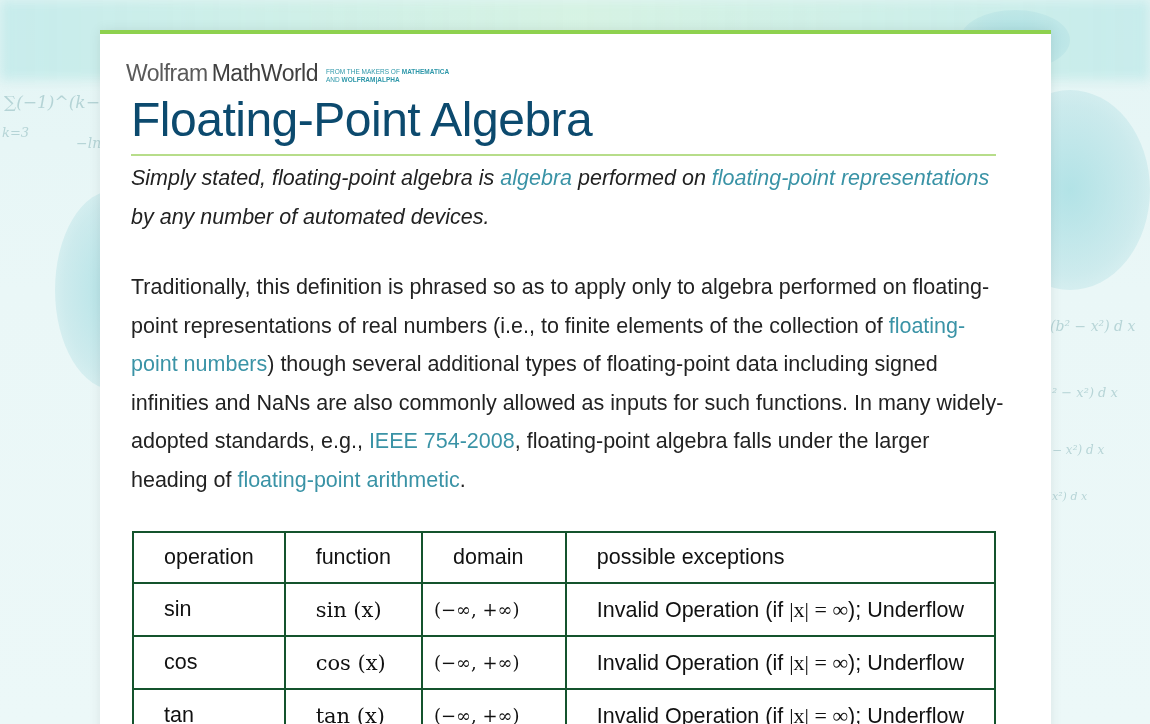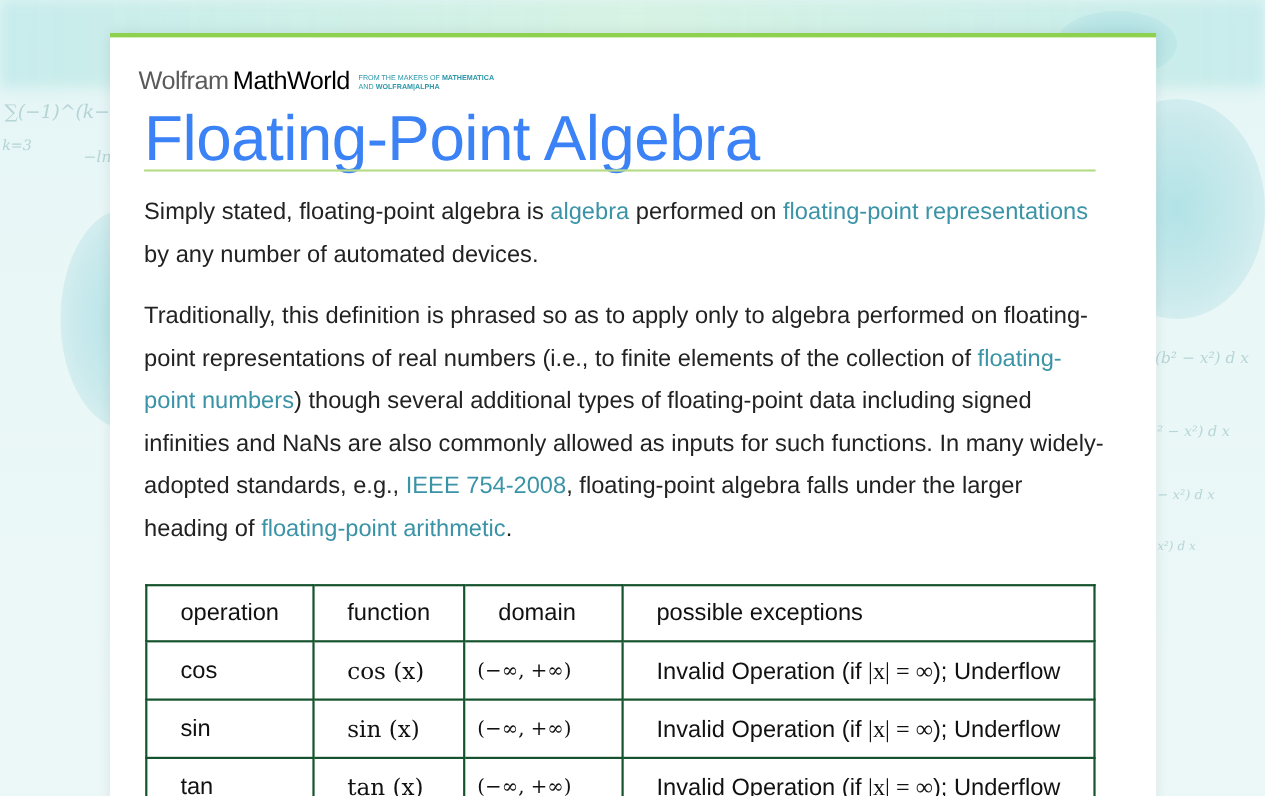--- a/index.html
+++ b/index.html
@@ -27,38 +27,38 @@
     .card {
       position: absolute; left: 100px; top: 30px; width: 951px; height: 720px;
       background: #ffffff;
       border-top: 4px solid #8ed14e;
       box-shadow: 0 0 12px rgba(0,0,0,0.08);
     }
     .logo {
       position: absolute; left: 26px; top: 26px; display: flex; align-items: flex-end; gap: 4px;
     }
     .logo-wolfram { font-size: 23px; color: #5a5a5a; letter-spacing: -0.5px; }
-    .logo-mathworld { font-size: 23px; color: #000000; letter-spacing: -0.5px; text-align: right; }
+    .logo-mathworld { font-size: 23px; color: #404040; letter-spacing: -0.5px; text-align: right; }
     .logo-tag {
       font-size: 6.5px; line-height: 8px; color: #2d97a9; margin-left: 4px; margin-bottom: 3px;
     }
     .logo-tag b { font-weight: bold; }
     .title {
       position: absolute; left: 31px; top: 58px;
-      font-size: 58px; color: #3b82f6; font-weight: normal; letter-spacing: -0.5px;
+      font-size: 48px; color: #0c4a6e; font-weight: normal; letter-spacing: -0.5px;
     }
     .title-rule {
       position: absolute; left: 31px; top: 120px; width: 865px; height: 2px; background: #b7dd8a;
     }
     .para {
       position: absolute; left: 31px; width: 880px;
       font-size: 21.5px; line-height: 38.5px; color: #222;
     }
     .para a { color: #3a93a6; text-decoration: none; }
-    .p1 { top: 139px; }
+    .p1 { top: 125px; font-style: italic; }
     .p2 { top: 234px; }
     
     .exc-table {
       position: absolute; left: 32px; top: 497px; width: 864px;
       border-collapse: collapse; font-size: 21.5px; color: #111;
     }
     .exc-table td {
       border: 2px solid #14532d; padding: 0 30px; height: 53px; vertical-align: middle;
       white-space: nowrap;
     }
@@ -111,28 +111,28 @@
 
   <table class="exc-table">
     <tbody>
         <tr class="head">
       <td class="col1">operation</td>
       <td class="col2">function</td>
       <td class="col3">domain</td>
       <td>possible exceptions</td>
     </tr>
     <tr>
-      <td>cos</td>
-      <td class="mathcell">cos (x)</td>
+      <td>sin</td>
+      <td class="mathcell">sin (x)</td>
       <td class="mathcell domain">(−∞, +∞)</td>
       <td><span>Invalid Operation (if </span><span class="math-inline">|x| = ∞</span><span>); Underflow</span></td>
     </tr>
     <tr>
-      <td>sin</td>
-      <td class="mathcell">sin (x)</td>
+      <td>cos</td>
+      <td class="mathcell">cos (x)</td>
       <td class="mathcell domain">(−∞, +∞)</td>
       <td><span>Invalid Operation (if </span><span class="math-inline">|x| = ∞</span><span>); Underflow</span></td>
     </tr>
     <tr>
       <td>tan</td>
       <td class="mathcell">tan (x)</td>
       <td class="mathcell domain">(−∞, +∞)</td>
       <td><span>Invalid Operation (if </span><span class="math-inline">|x| = ∞</span><span>); Underflow</span></td>
     </tr>
   </tbody>

